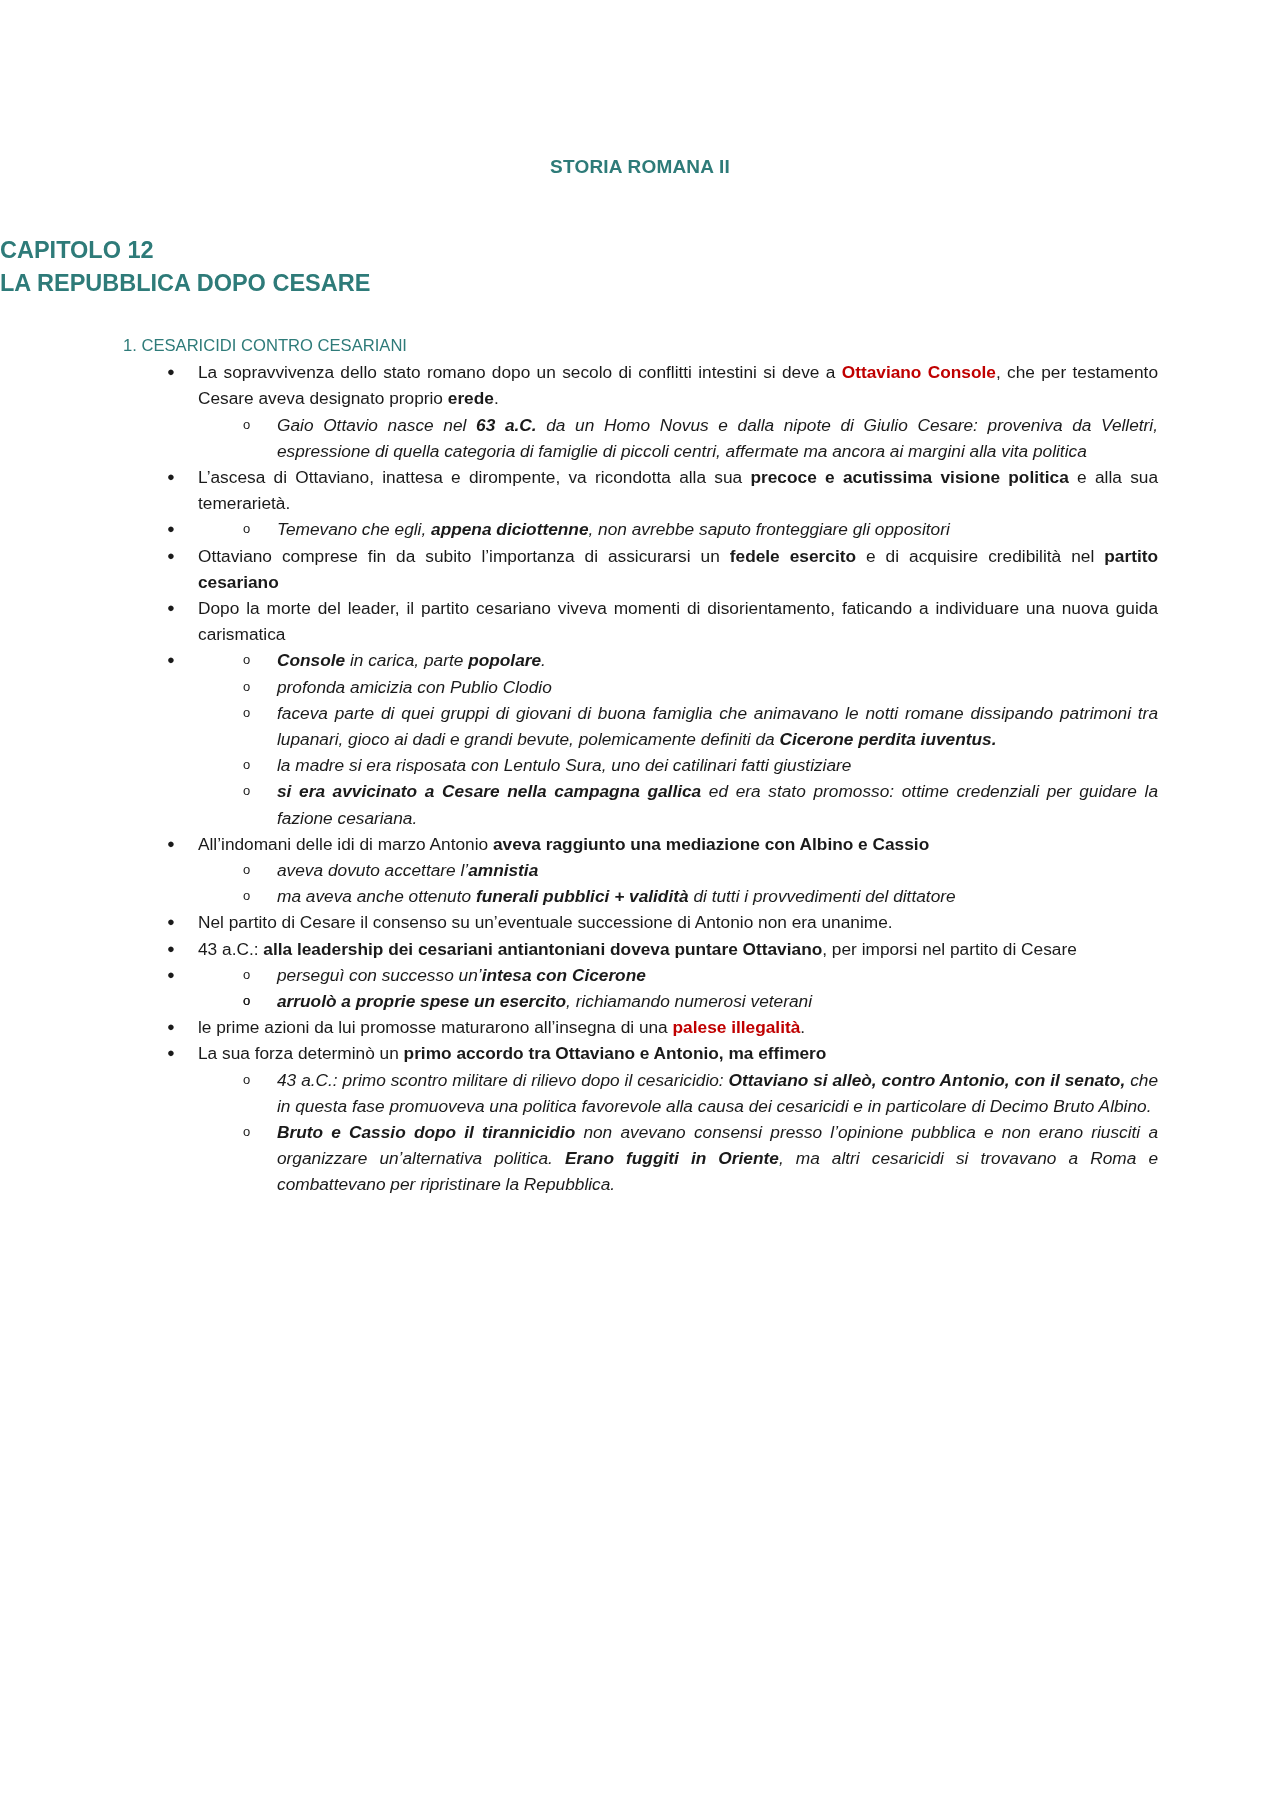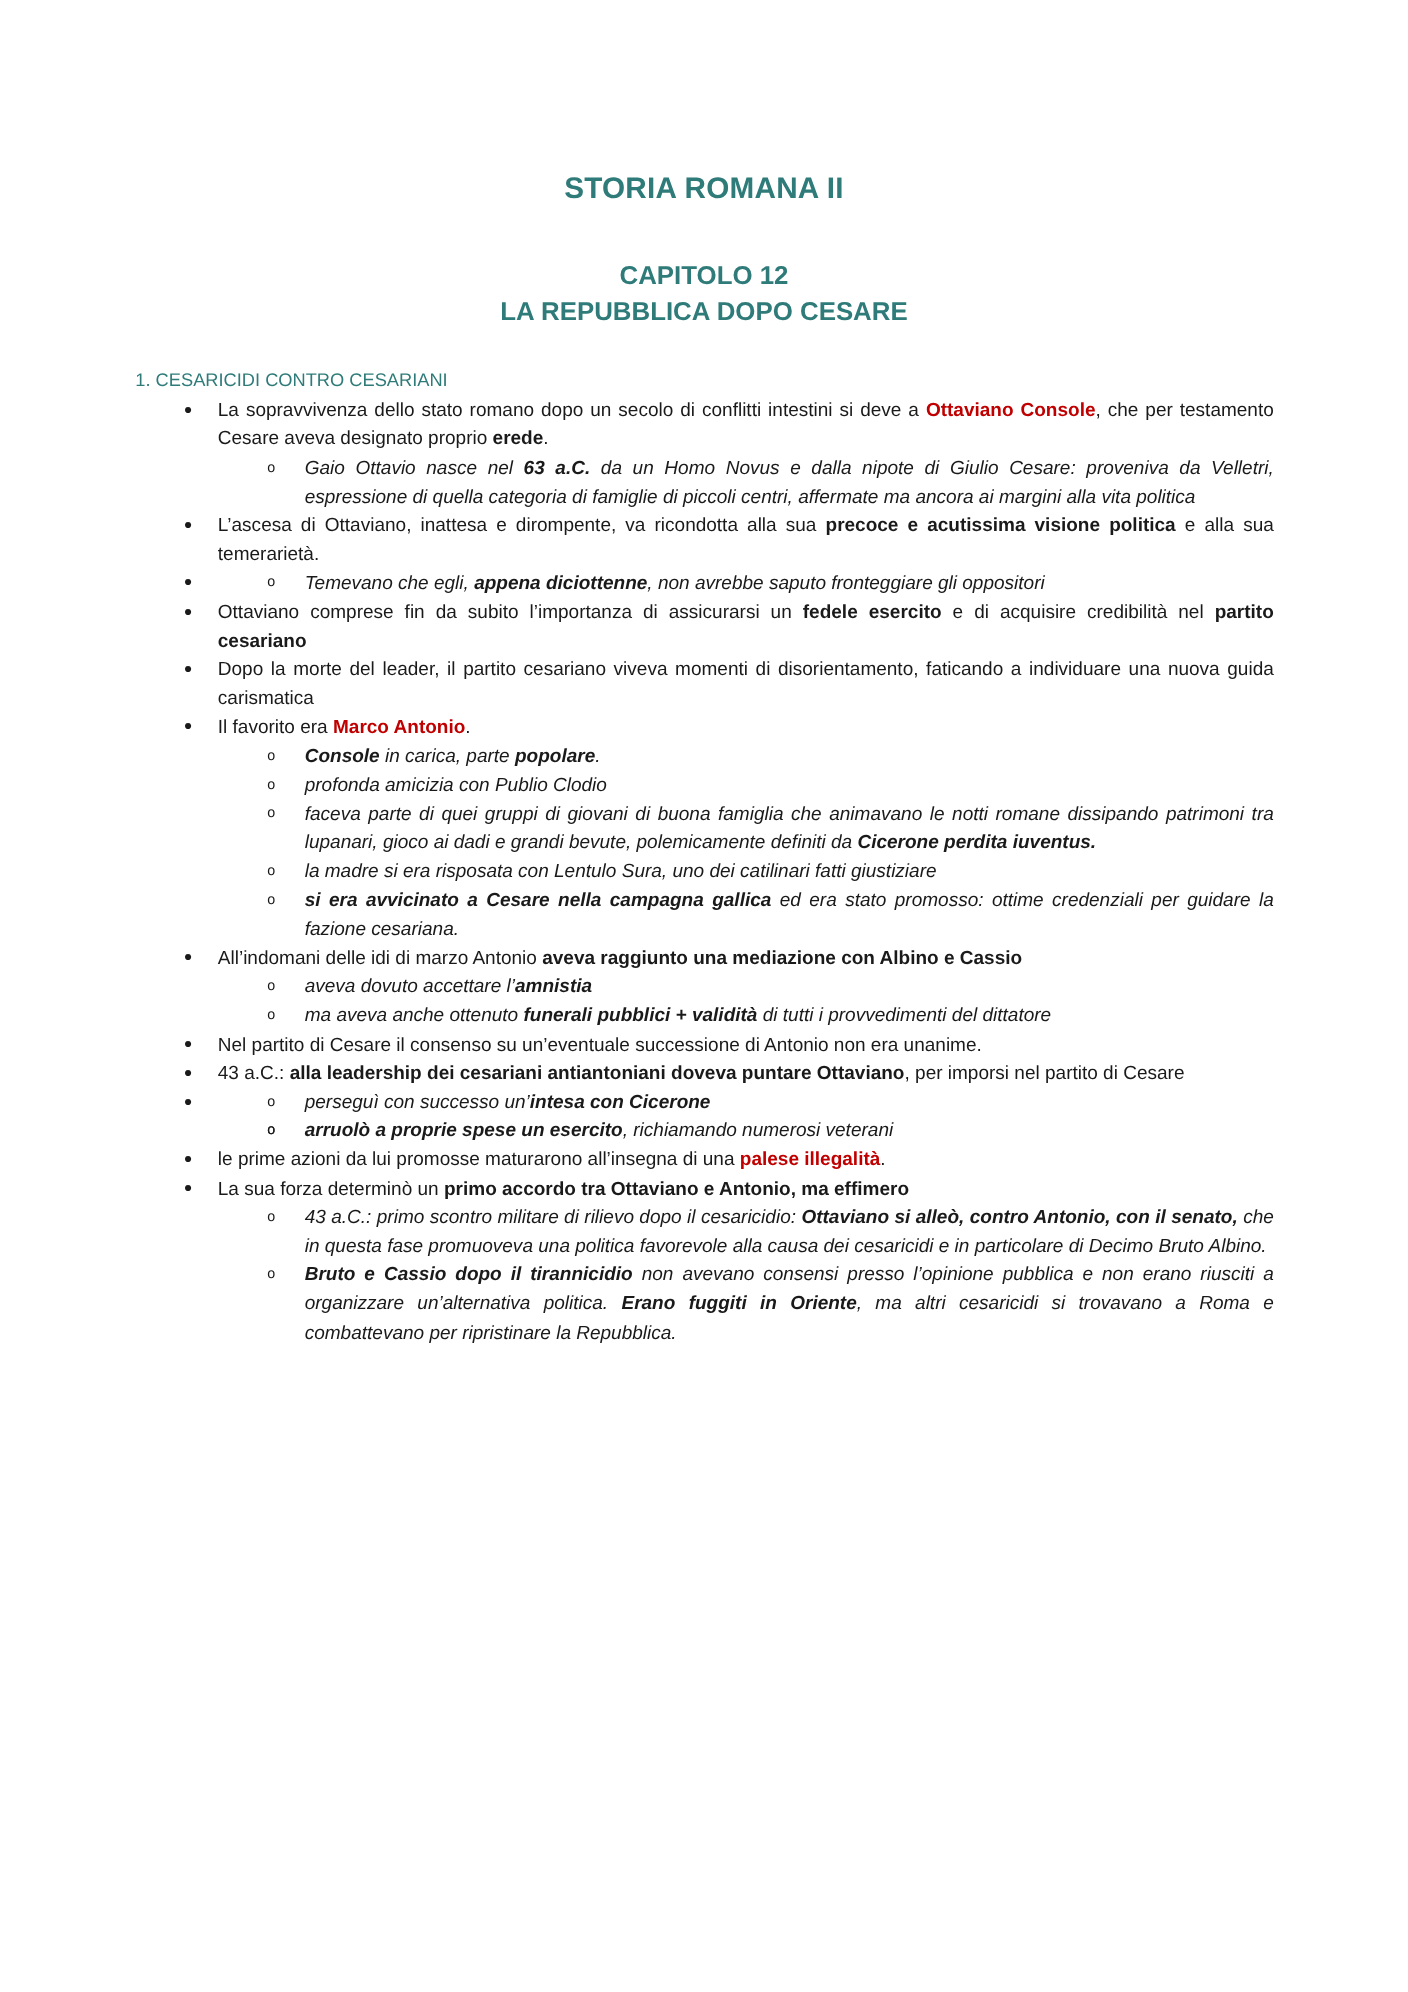--- a/index.html
+++ b/index.html
@@ -21,31 +21,30 @@
       top: 0;
       width: 1280px;
       height: 1811px;
     }
     .doc-title {
       position: absolute;
       top: 156px;
       left: 0;
       width: 1280px;
       text-align: center;
-      font-size: 27px;
+      font-size: 19px;
       font-weight: bold;
       color: #2e7b79;
       letter-spacing: 0.2px;
     }
     .chapter {
       position: absolute;
       top: 234px;
       left: 0;
       width: 1280px;
-      text-align: center;
       font-size: 23.5px;
       font-weight: bold;
       color: #2e7b79;
       line-height: 33px;
     }
     .content {
       position: absolute;
       top: 333px;
       left: 123px;
       width: 1035px;
@@ -138,21 +137,20 @@
         <li>
           <span class="bul">●</span>
           <div class="l1-item"><span>Ottaviano comprese fin da subito l’importanza di assicurarsi un </span><span class="b">fedele esercito</span><span> e di acquisire credibilità nel </span><span class="b">partito cesariano</span></div>
         </li>
         <li>
           <span class="bul">●</span>
           <div class="l1-item"><span>Dopo la morte del leader, il partito cesariano viveva momenti di disorientamento, faticando a individuare una nuova guida carismatica</span></div>
         </li>
         <li>
           <span class="bul">●</span>
-          <div class="l1-item"><span>Il favorito era </span><span class="red">Marco Antonio</span><span>.</span></div>
           <ul class="l2" style="margin-left: -75px;">
             <li style="padding-left: 154px;"><span class="bul2" style="left: 120px;">o</span><span><span class="b">Console</span><span> in carica, parte </span><span class="b">popolare</span><span>.</span></span></li>
             <li style="padding-left: 154px;"><span class="bul2" style="left: 120px;">o</span><span><span>profonda amicizia con Publio Clodio</span></span></li>
             <li style="padding-left: 154px;"><span class="bul2" style="left: 120px;">o</span><span><span>faceva parte di quei gruppi di giovani di buona famiglia che animavano le notti romane dissipando patrimoni tra lupanari, gioco ai dadi e grandi bevute, polemicamente definiti da </span><span class="b">Cicerone perdita iuventus.</span></span></li>
             <li style="padding-left: 154px;"><span class="bul2" style="left: 120px;">o</span><span><span>la madre si era risposata con Lentulo Sura, uno dei catilinari fatti giustiziare</span></span></li>
             <li style="padding-left: 154px;"><span class="bul2" style="left: 120px;">o</span><span><span class="b">si era avvicinato a Cesare nella campagna gallica</span><span> ed era stato promosso: ottime credenziali per guidare la fazione cesariana.</span></span></li>
           </ul>
         </li>
         <li>
           <span class="bul">●</span>

